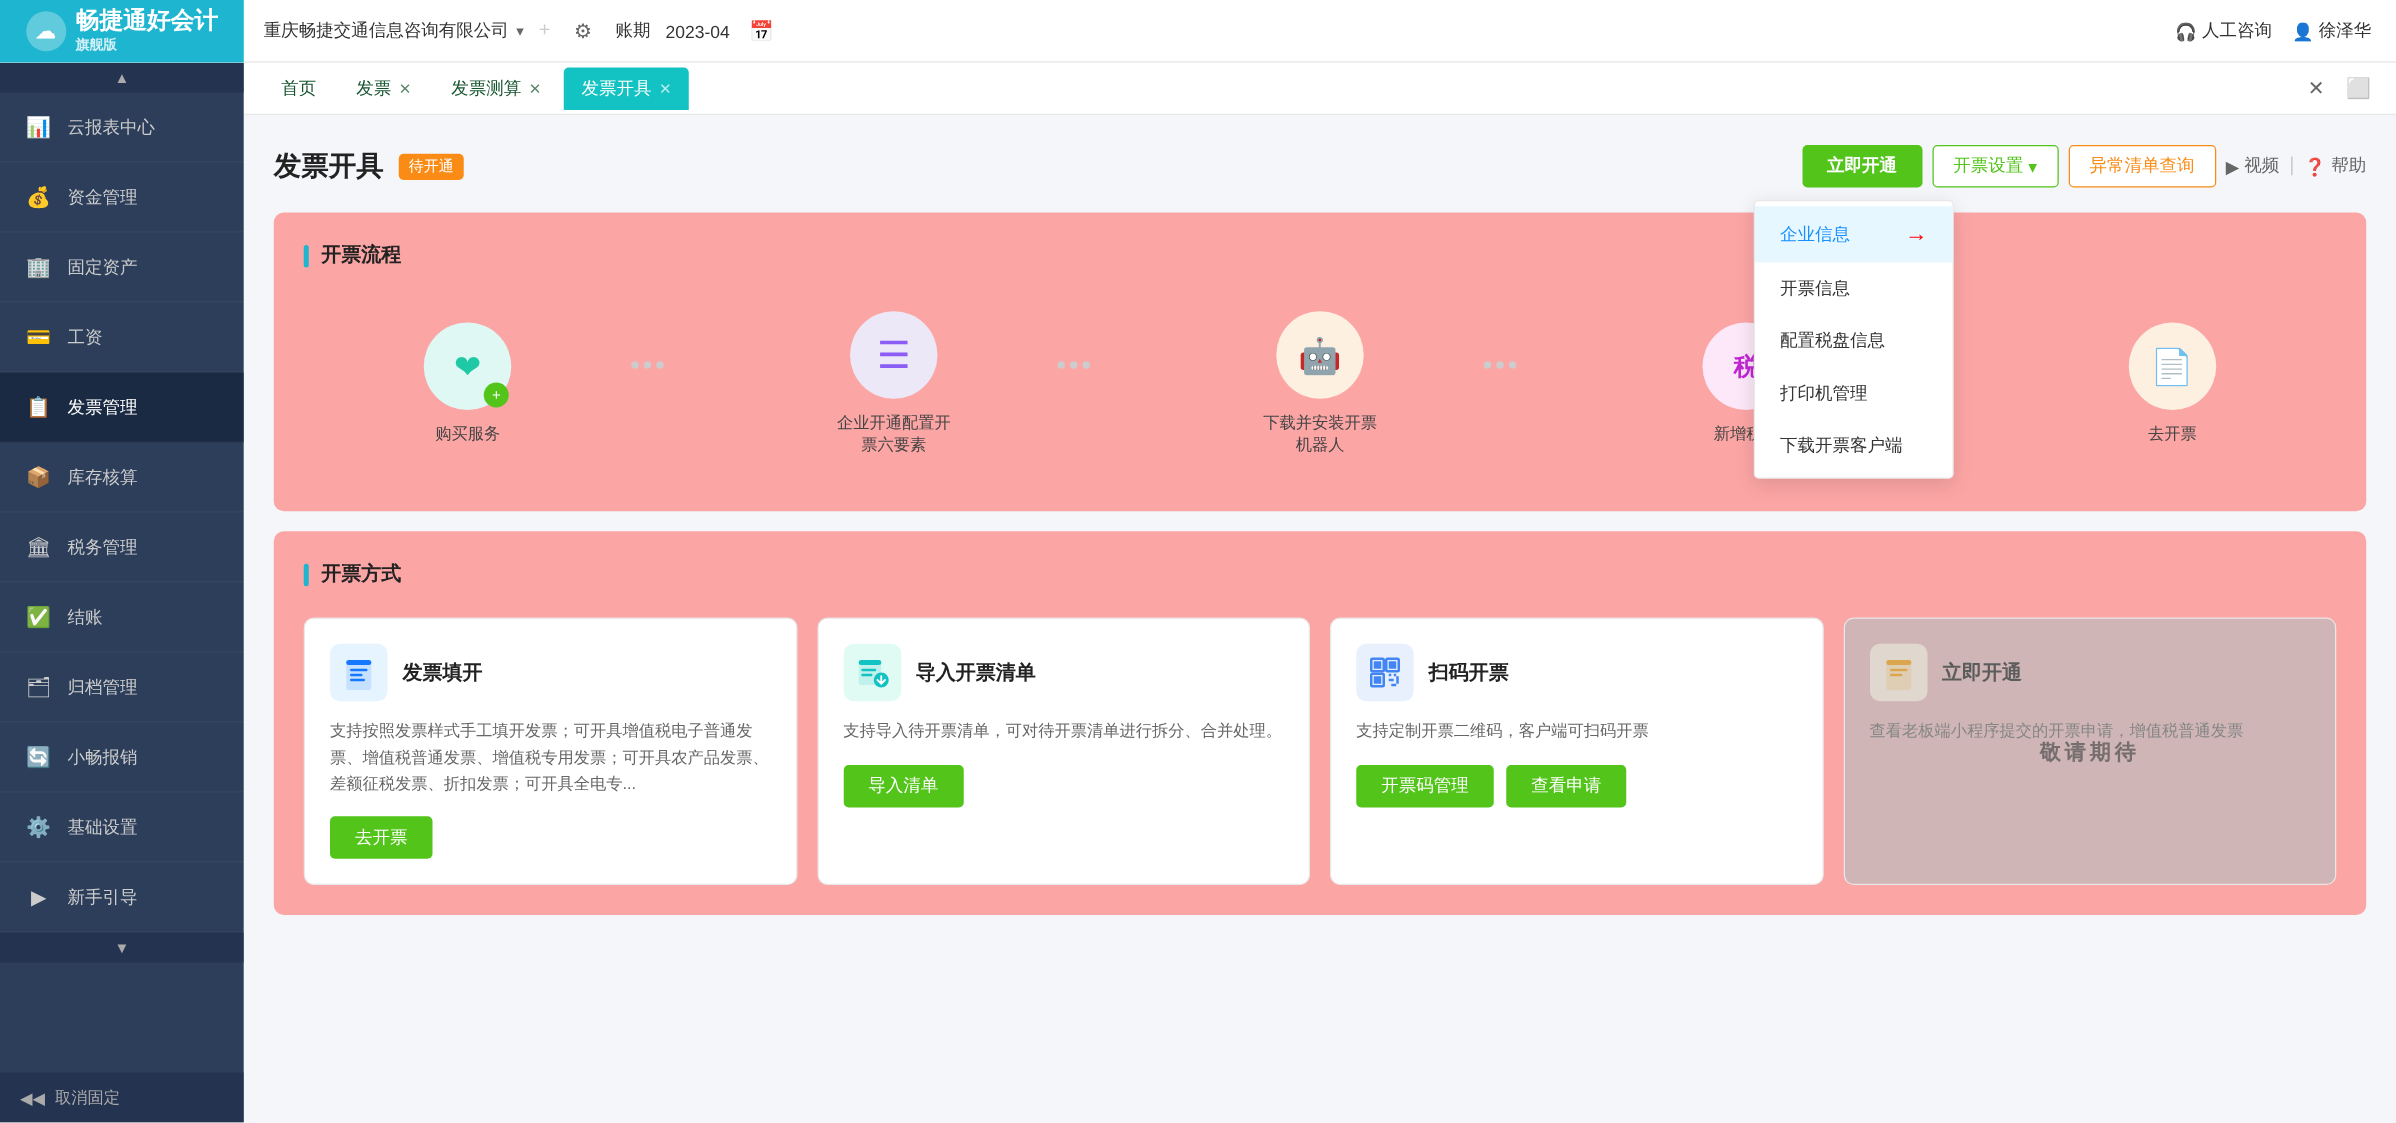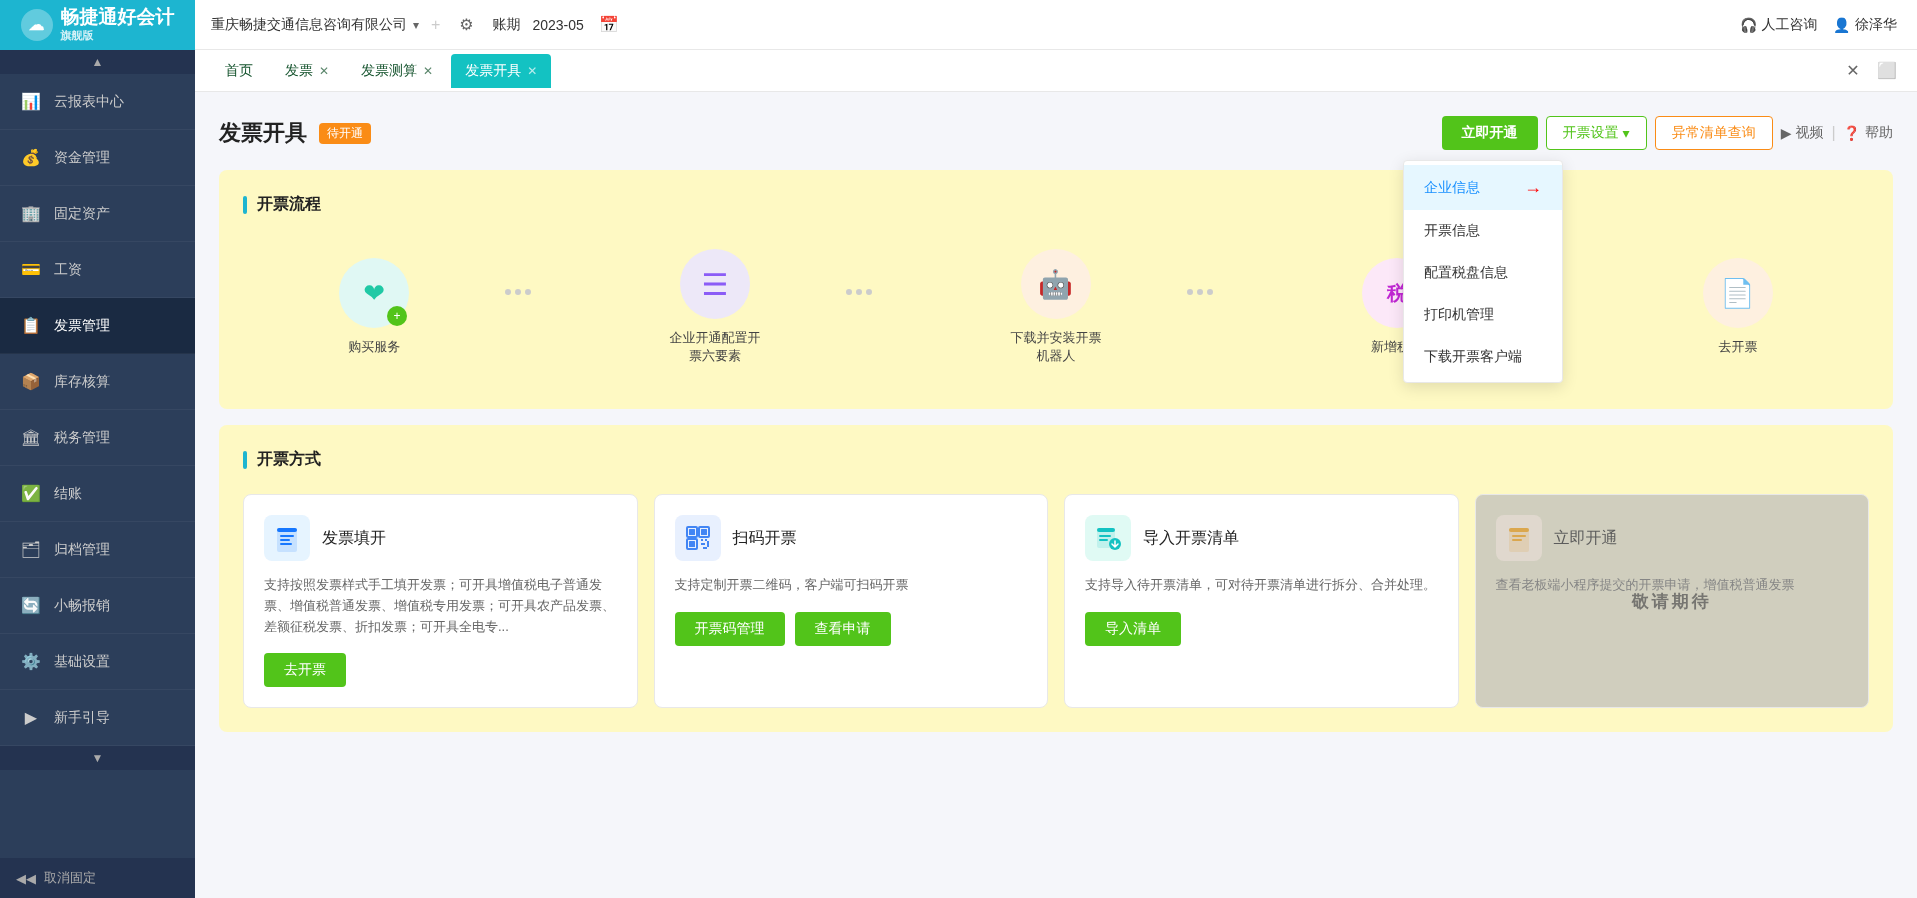--- a/index.html
+++ b/index.html
@@ -279,21 +279,21 @@
     }
     .dropdown-item.selected { background: #e6f7ff; color: #1890ff; }
     .red-arrow {
       color: red;
       font-size: 18px;
       margin-left: auto;
     }
 
     
     .section {
-      background: #fef9c3;
+      background: #fca5a5;
       border-radius: 8px;
       padding: 24px;
       margin-bottom: 16px;
     }
     .section-title {
       font-size: 16px;
       font-weight: bold;
       color: #222;
       margin-bottom: 24px;
       display: flex;
@@ -394,21 +394,21 @@
     .method-card-icon {
       width: 46px; height: 46px;
       border-radius: 8px;
       display: flex;
       align-items: center;
       justify-content: center;
       font-size: 22px;
     }
     .method-icon-blue { background: #e6f4ff; color: #1677ff; }
     .method-icon-teal { background: #e0faf4; color: #13c2c2; }
-    .method-card-title { font-size: 16px; font-weight: normal; color: #222; }
+    .method-card-title { font-size: 16px; font-weight: bold; color: #222; }
     .method-card-desc { font-size: 13px; color: #666; line-height: 1.6; margin-bottom: 16px; }
     .btn-green-solid {
       background: #52c41a;
       color: #fff;
       border: none;
       border-radius: 4px;
       padding: 8px 20px;
       font-size: 14px;
       cursor: pointer;
       display: inline-block;
@@ -426,21 +426,21 @@
     </div>
   </div>
   <div class="header-center">
     <div class="company-selector">
       <span>重庆畅捷交通信息咨询有限公司</span>
       <span class="chevron-down">▾</span>
     </div>
     <span class="header-divider">+</span>
     <div class="header-icon-btn">⚙</div>
     <span class="period-text">账期</span>
-    <span class="period-text">2023-05</span>
+    <span class="period-text">2023-04</span>
     <div class="header-icon-btn">📅</div>
   </div>
   <div class="header-right">
     <div class="header-right-item">
       <span>🎧</span>
       <span>人工咨询</span>
     </div>
     <div class="header-right-item">
       <span>👤</span>
       <span>徐泽华</span>
@@ -676,20 +676,38 @@
                 </svg>
               </div>
               <span class="method-card-title">发票填开</span>
             </div>
             <div class="method-card-desc">支持按照发票样式手工填开发票；可开具增值税电子普通发票、增值税普通发票、增值税专用发票；可开具农产品发票、差额征税发票、折扣发票；可开具全电专...</div>
             <button class="btn-green-solid">去开票</button>
           </div>
 
           <div class="method-card">
             <div class="method-card-header">
+              <div class="method-card-icon method-icon-teal">
+                <svg width="28" height="28" viewBox="0 0 28 28" fill="none">
+                  <rect x="3" y="4" width="18" height="20" rx="2" fill="#13c2c2" opacity="0.15"></rect>
+                  <rect x="3" y="4" width="18" height="4" rx="2" fill="#13c2c2"></rect>
+                  <rect x="5" y="11" width="12" height="2" rx="1" fill="#13c2c2"></rect>
+                  <rect x="5" y="15" width="9" height="2" rx="1" fill="#13c2c2"></rect>
+                  <circle cx="21" cy="20" r="6" fill="#13c2c2"></circle>
+                  <path d="M21 17 L21 23 M18 20 L21 23 L24 20" stroke="#fff" stroke-width="1.5" fill="none" stroke-linecap="round"></path>
+                </svg>
+              </div>
+              <span class="method-card-title">导入开票清单</span>
+            </div>
+            <div class="method-card-desc">支持导入待开票清单，可对待开票清单进行拆分、合并处理。</div>
+            <button class="btn-green-solid">导入清单</button>
+          </div>
+
+          <div class="method-card">
+            <div class="method-card-header">
               <div class="method-card-icon" style="background:#e8f0fe;">
                 <svg width="28" height="28" viewBox="0 0 28 28" fill="none">
                   <rect x="3" y="3" width="10" height="10" rx="1" fill="none" stroke="#4285f4" stroke-width="2"></rect>
                   <rect x="15" y="3" width="10" height="10" rx="1" fill="none" stroke="#4285f4" stroke-width="2"></rect>
                   <rect x="3" y="15" width="10" height="10" rx="1" fill="none" stroke="#4285f4" stroke-width="2"></rect>
                   <rect x="5" y="5" width="6" height="6" rx="0.5" fill="#4285f4"></rect>
                   <rect x="17" y="5" width="6" height="6" rx="0.5" fill="#4285f4"></rect>
                   <rect x="5" y="17" width="6" height="6" rx="0.5" fill="#4285f4"></rect>
                   <rect x="17" y="15" width="2" height="2" fill="#4285f4"></rect>
                   <rect x="21" y="15" width="2" height="2" fill="#4285f4"></rect>
@@ -700,38 +718,20 @@
               </div>
               <span class="method-card-title">扫码开票</span>
             </div>
             <div class="method-card-desc">支持定制开票二维码，客户端可扫码开票</div>
             <div style="display:flex;gap:10px;">
               <button class="btn-green-solid">开票码管理</button>
               <button class="btn-green-solid">查看申请</button>
             </div>
           </div>
 
-          <div class="method-card">
-            <div class="method-card-header">
-              <div class="method-card-icon method-icon-teal">
-                <svg width="28" height="28" viewBox="0 0 28 28" fill="none">
-                  <rect x="3" y="4" width="18" height="20" rx="2" fill="#13c2c2" opacity="0.15"></rect>
-                  <rect x="3" y="4" width="18" height="4" rx="2" fill="#13c2c2"></rect>
-                  <rect x="5" y="11" width="12" height="2" rx="1" fill="#13c2c2"></rect>
-                  <rect x="5" y="15" width="9" height="2" rx="1" fill="#13c2c2"></rect>
-                  <circle cx="21" cy="20" r="6" fill="#13c2c2"></circle>
-                  <path d="M21 17 L21 23 M18 20 L21 23 L24 20" stroke="#fff" stroke-width="1.5" fill="none" stroke-linecap="round"></path>
-                </svg>
-              </div>
-              <span class="method-card-title">导入开票清单</span>
-            </div>
-            <div class="method-card-desc">支持导入待开票清单，可对待开票清单进行拆分、合并处理。</div>
-            <button class="btn-green-solid">导入清单</button>
-          </div>
-
           <div class="method-card overlay" style="position:relative;overflow:hidden;">
             <div class="method-card-header">
               <div class="method-card-icon" style="background:#fef0e0;">
                 <svg width="28" height="28" viewBox="0 0 28 28" fill="none">
                   <rect x="4" y="4" width="20" height="24" rx="2" fill="#f59e0b" opacity="0.2"></rect>
                   <rect x="4" y="4" width="20" height="4" rx="2" fill="#f59e0b"></rect>
                   <rect x="7" y="11" width="14" height="2" rx="1" fill="#f59e0b"></rect>
                   <rect x="7" y="15" width="10" height="2" rx="1" fill="#f59e0b"></rect>
                 </svg>
               </div>

